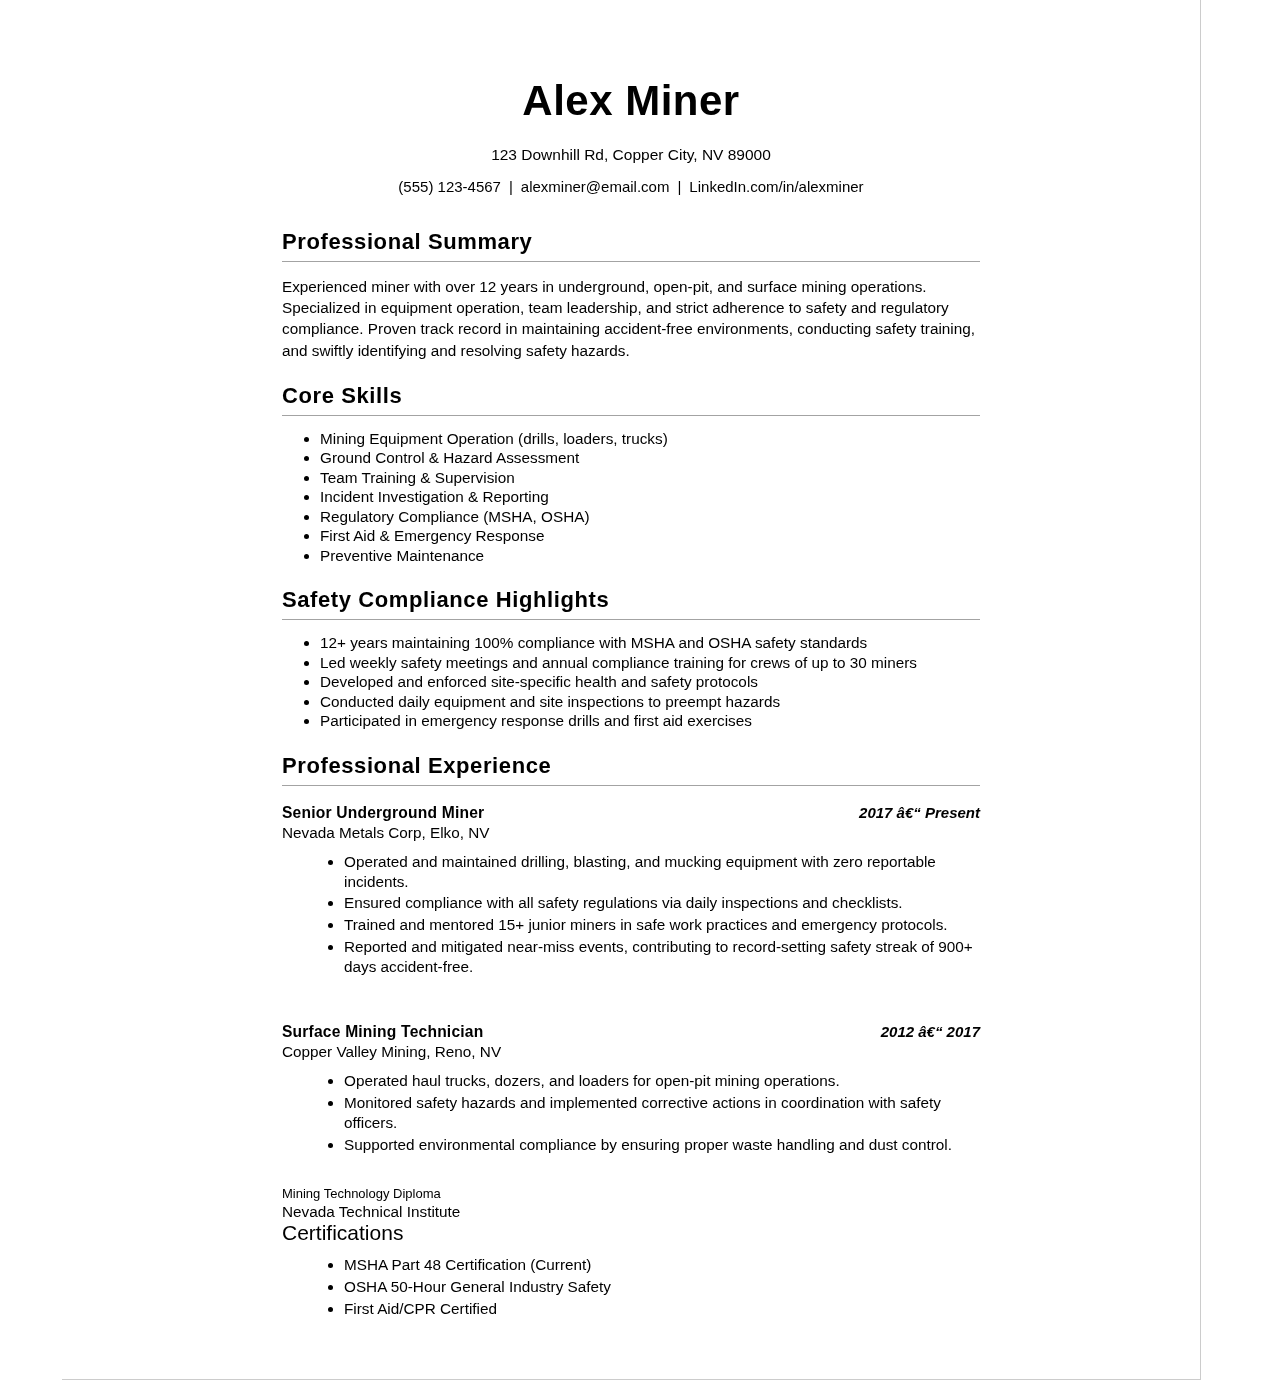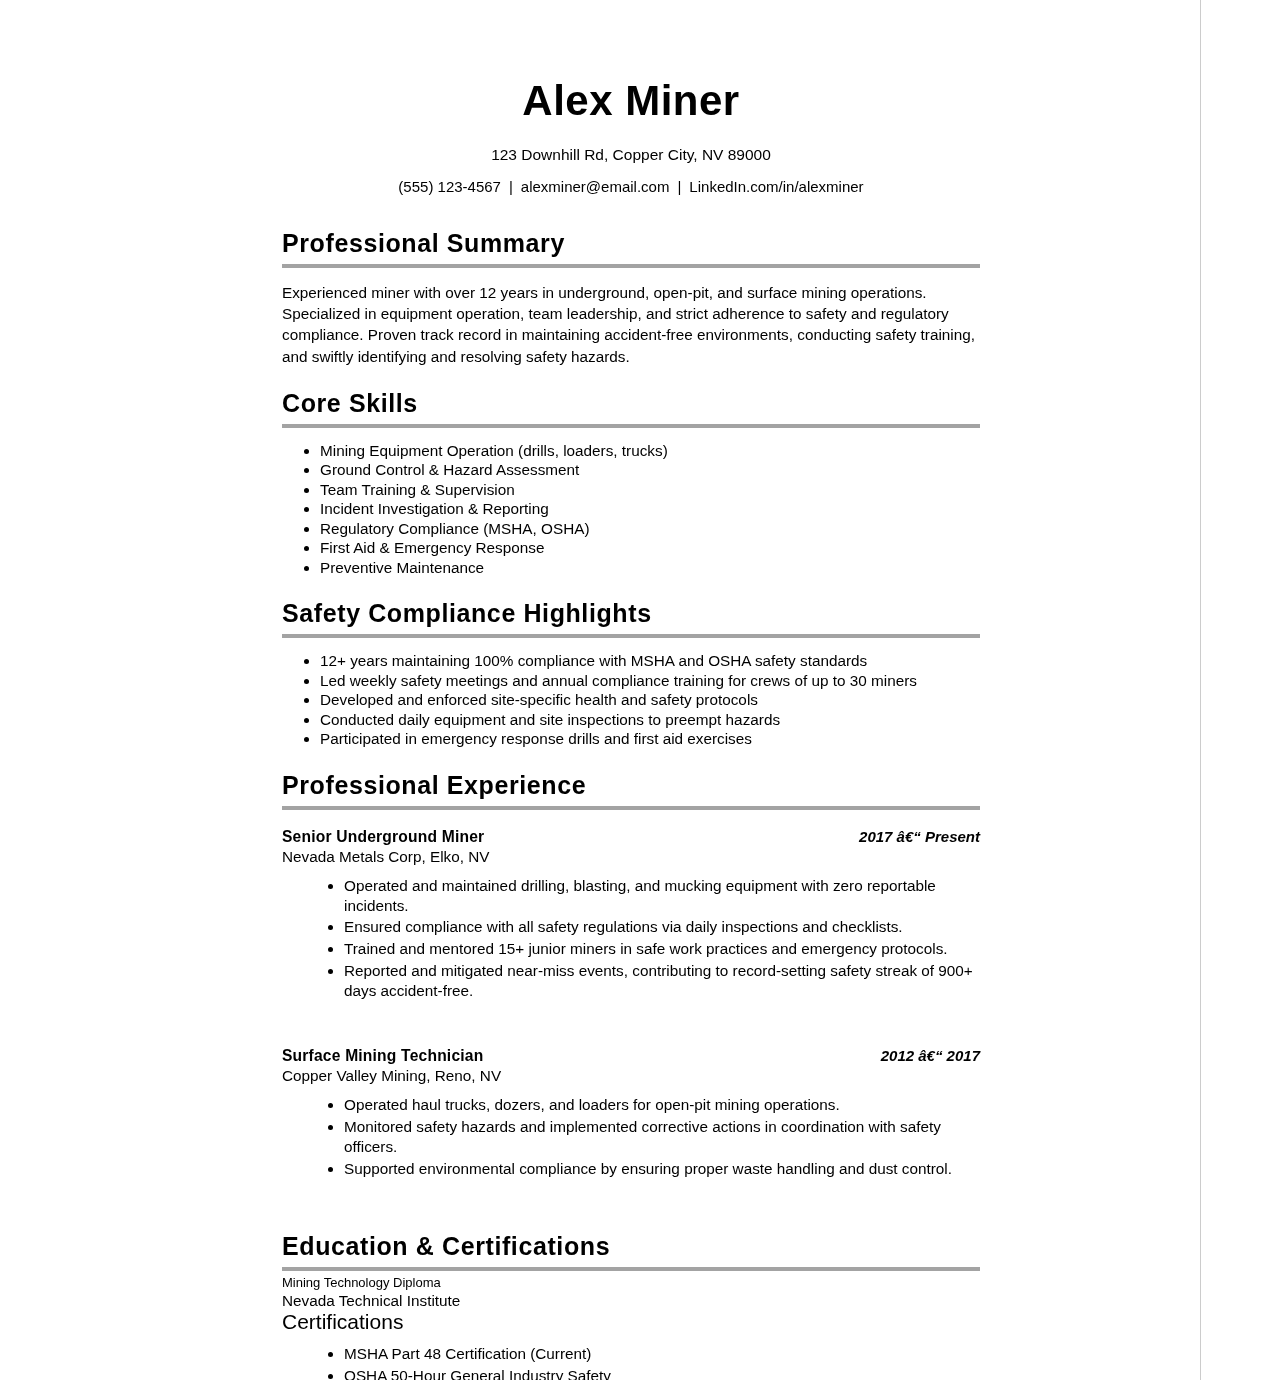--- a/index.html
+++ b/index.html
@@ -45,26 +45,26 @@
     margin: 0 0 34px 0;
   }
   .contact-sep {
     padding: 0 8px;
   }
   
   .section {
     margin-bottom: 6px;
   }
   .section-title {
-    font-size: 25px;
+    font-size: 22px;
     font-weight: bold;
     letter-spacing: 0.6px;
     margin: 22px 0 4px 0;
     padding-bottom: 6px;
-    border-bottom: 4px solid #a3a3a3;
+    border-bottom: 1px solid #a3a3a3;
   }
   .para {
     font-size: 15.3px;
     line-height: 1.38;
     margin: 14px 0 12px 0;
     text-align: left;
   }
   ul.bullets {
     margin: 14px 0 0 0;
     padding-left: 38px;
@@ -196,21 +196,20 @@
           <li>Operated haul trucks, dozers, and loaders for open-pit mining operations.</li>
           <li>Monitored safety hazards and implemented corrective actions in coordination with safety officers.</li>
           <li>Supported environmental compliance by ensuring proper waste handling and dust control.</li>
         </ul>
       </div>
     </div>
 
     <div class="job-spacer"></div>
 
     <div class="section">
-      <div class="section-title">Education &amp; Certifications</div>
       <div class="edu-degree">Mining Technology Diploma</div>
       <div class="edu-school">Nevada Technical Institute</div>
       <div class="cert-head">Certifications</div>
       <ul class="sub-bullets">
         <li>MSHA Part 48 Certification (Current)</li>
         <li>OSHA 50-Hour General Industry Safety</li>
         <li>First Aid/CPR Certified</li>
       </ul>
     </div>
 

